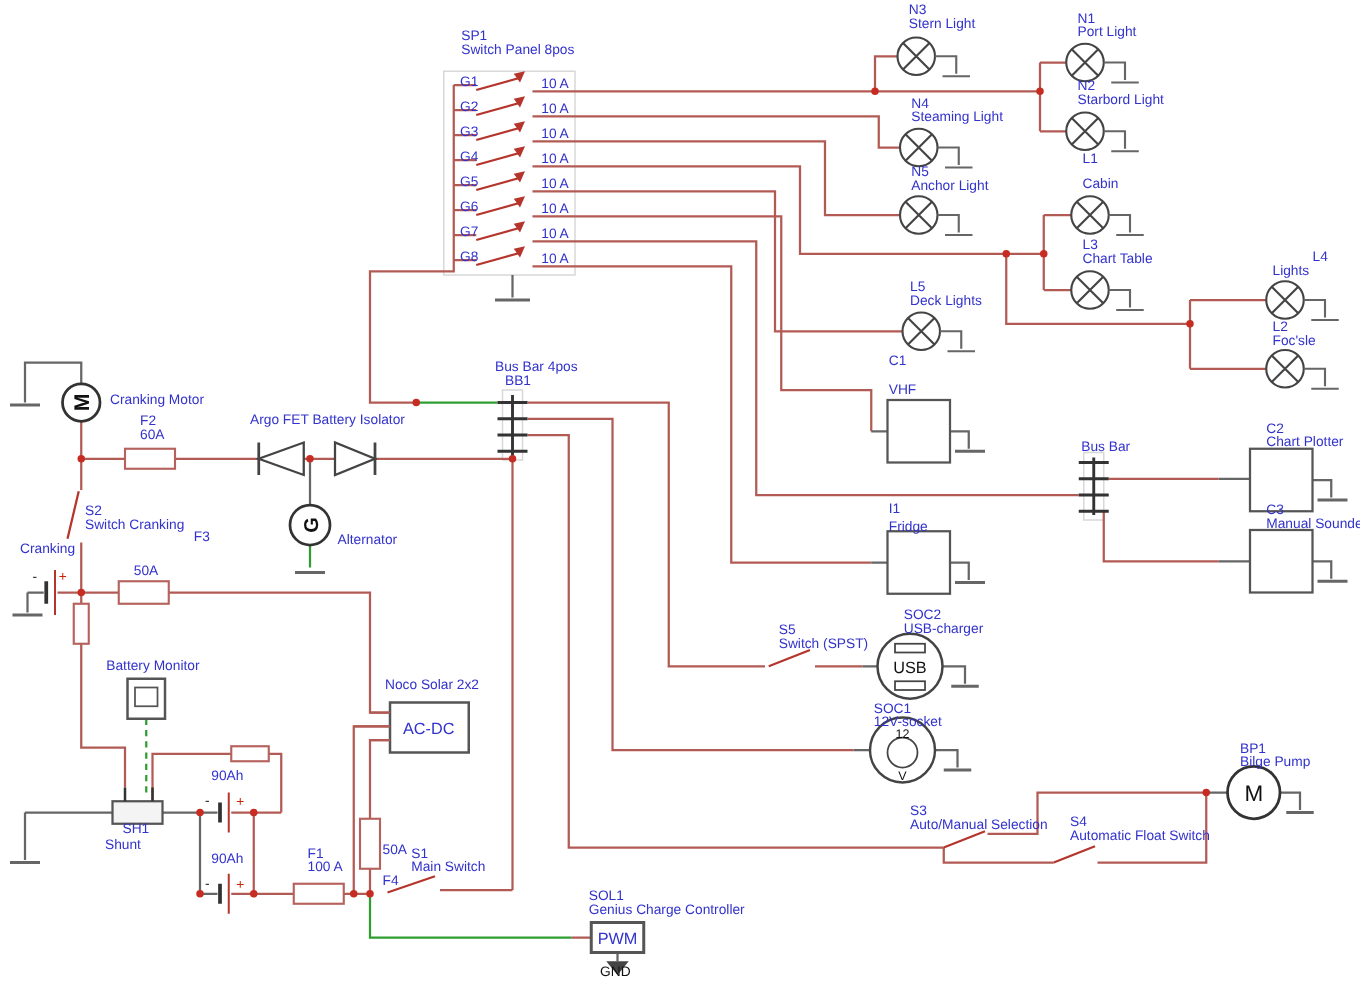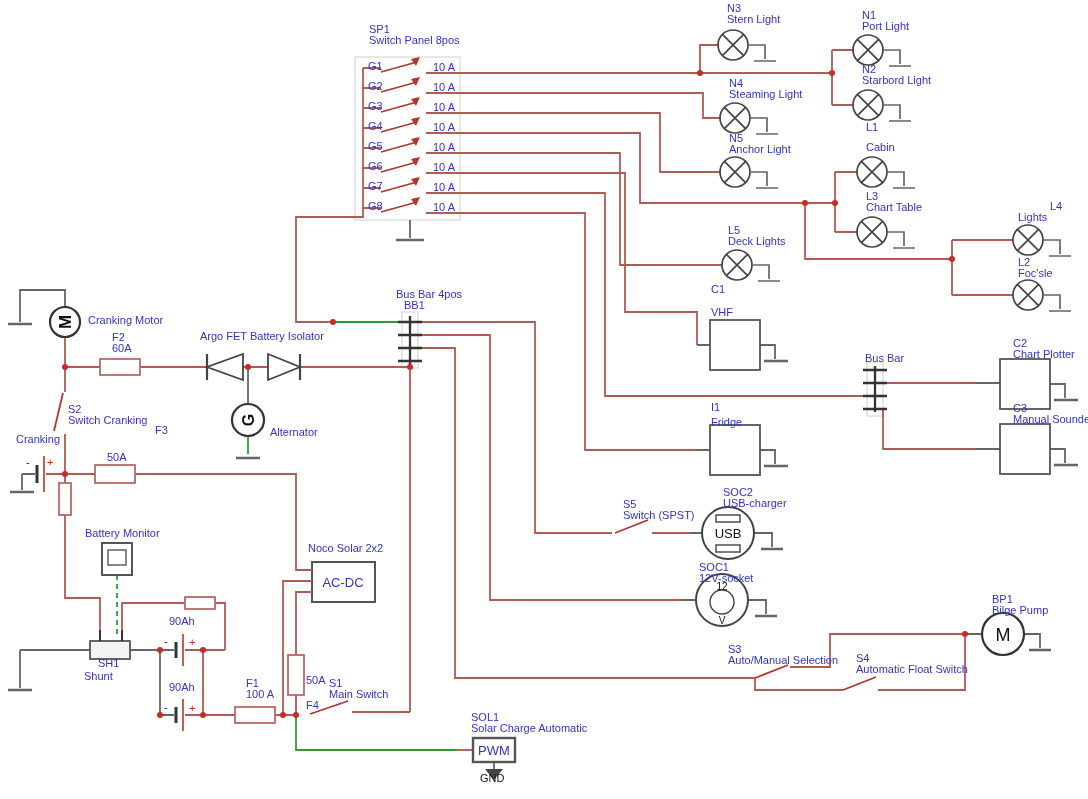--- a/index.html
+++ b/index.html
@@ -295,21 +295,21 @@
     <div class="lbl" style="left: 98px; top: 658px;">SH1</div>
     <div class="lbl" style="left: 84px; top: 671px;">Shunt</div>
     <div class="lbl" style="left: 169px; top: 682px;">90Ah</div>
     <div class="lbl" style="left: 306px; top: 700px;">F4</div>
     <div class="lbl" style="left: 306px; top: 675px;">50A</div>
     <div class="lbl" style="left: 246px; top: 678px;">F1</div>
     <div class="lbl" style="left: 246px; top: 689px;">100 A</div>
     <div class="lbl" style="left: 329px; top: 678px;">S1</div>
     <div class="lbl" style="left: 329px; top: 689px;">Main Switch</div>
     <div class="lbl" style="left: 471px; top: 712px;">SOL1</div>
-    <div class="lbl" style="left: 471px; top: 723px;">Solar Charge Automatic</div>
+    <div class="lbl" style="left: 471px; top: 723px;">Genius Charge Controller</div>
     <div class="lbl" style="left: 480px; top: 773px; color: rgb(17, 17, 17);">GND</div>
     <div class="lbl" style="left: 623px; top: 499px;">S5</div>
     <div class="lbl" style="left: 623px; top: 510px;">Switch (SPST)</div>
     <div class="lbl" style="left: 723px; top: 487px;">SOC2</div>
     <div class="lbl" style="left: 723px; top: 498px;">USB-charger</div>
     <div class="lbl" style="left: 699px; top: 562px;">SOC1</div>
     <div class="lbl" style="left: 699px; top: 573px;">12V-socket</div>
     <div class="lbl" style="left: 992px; top: 594px;">BP1</div>
     <div class="lbl" style="left: 992px; top: 605px;">Bilge Pump</div>
     <div class="lbl" style="left: 728px; top: 644px;">S3</div>

